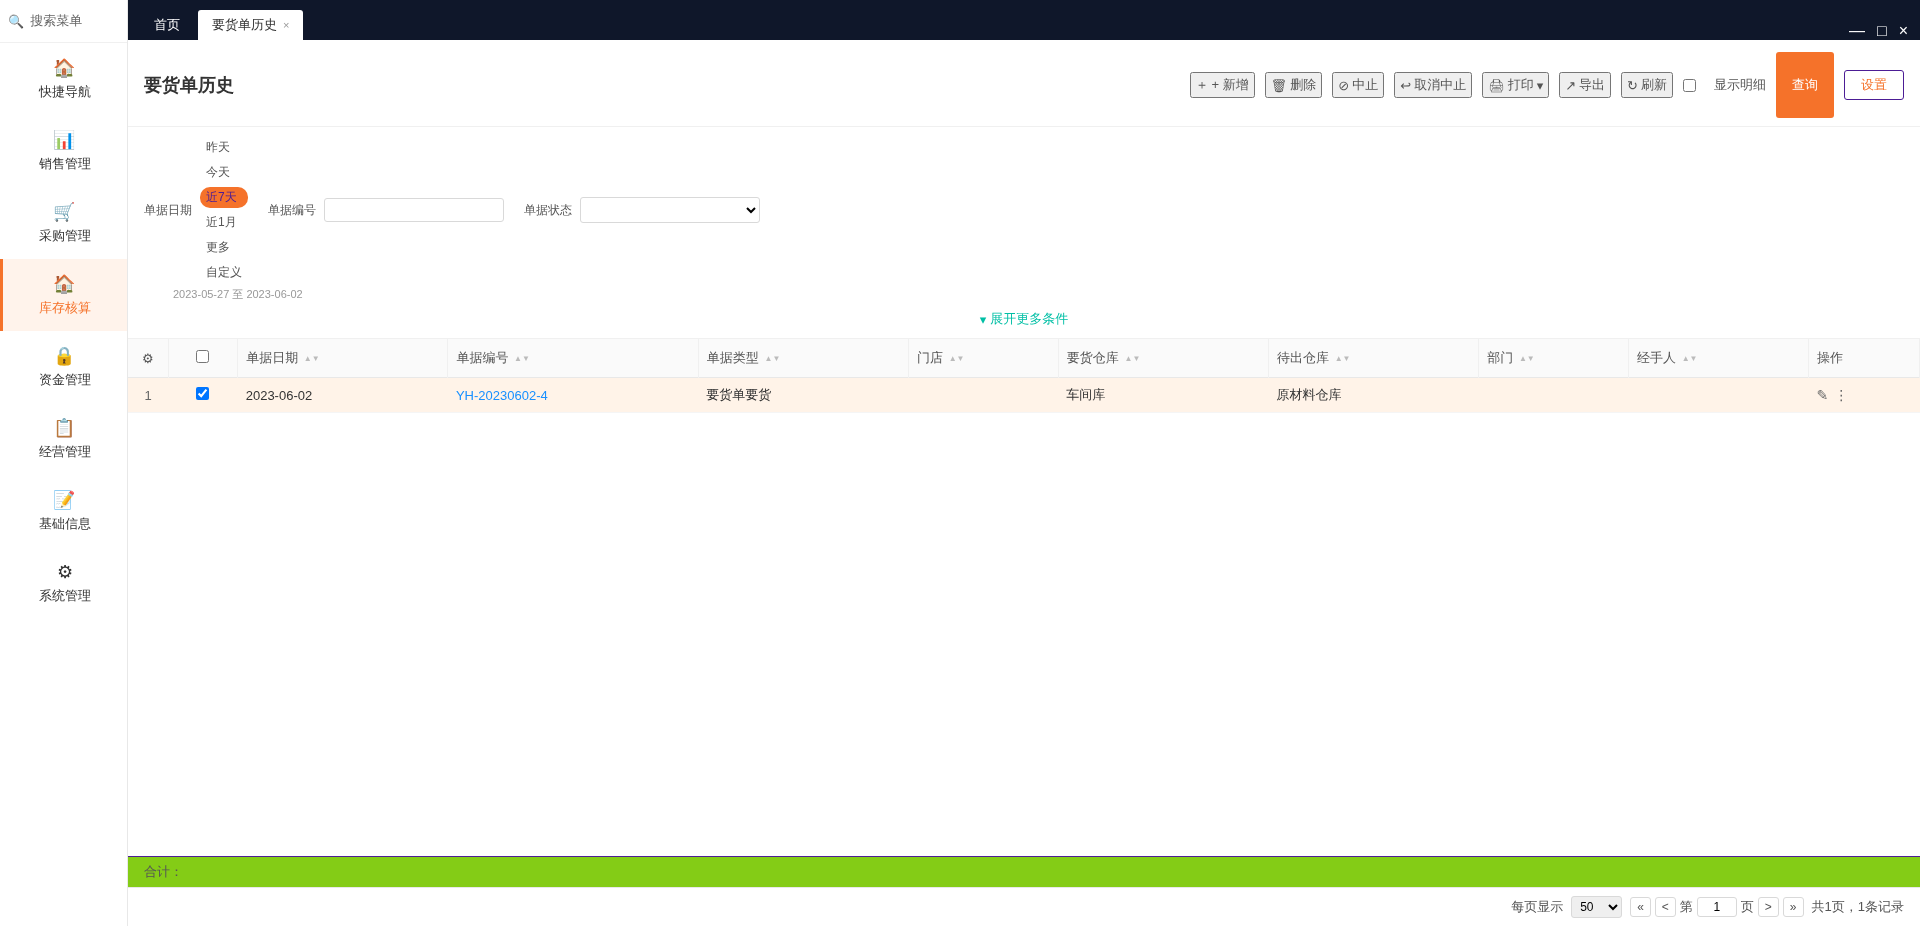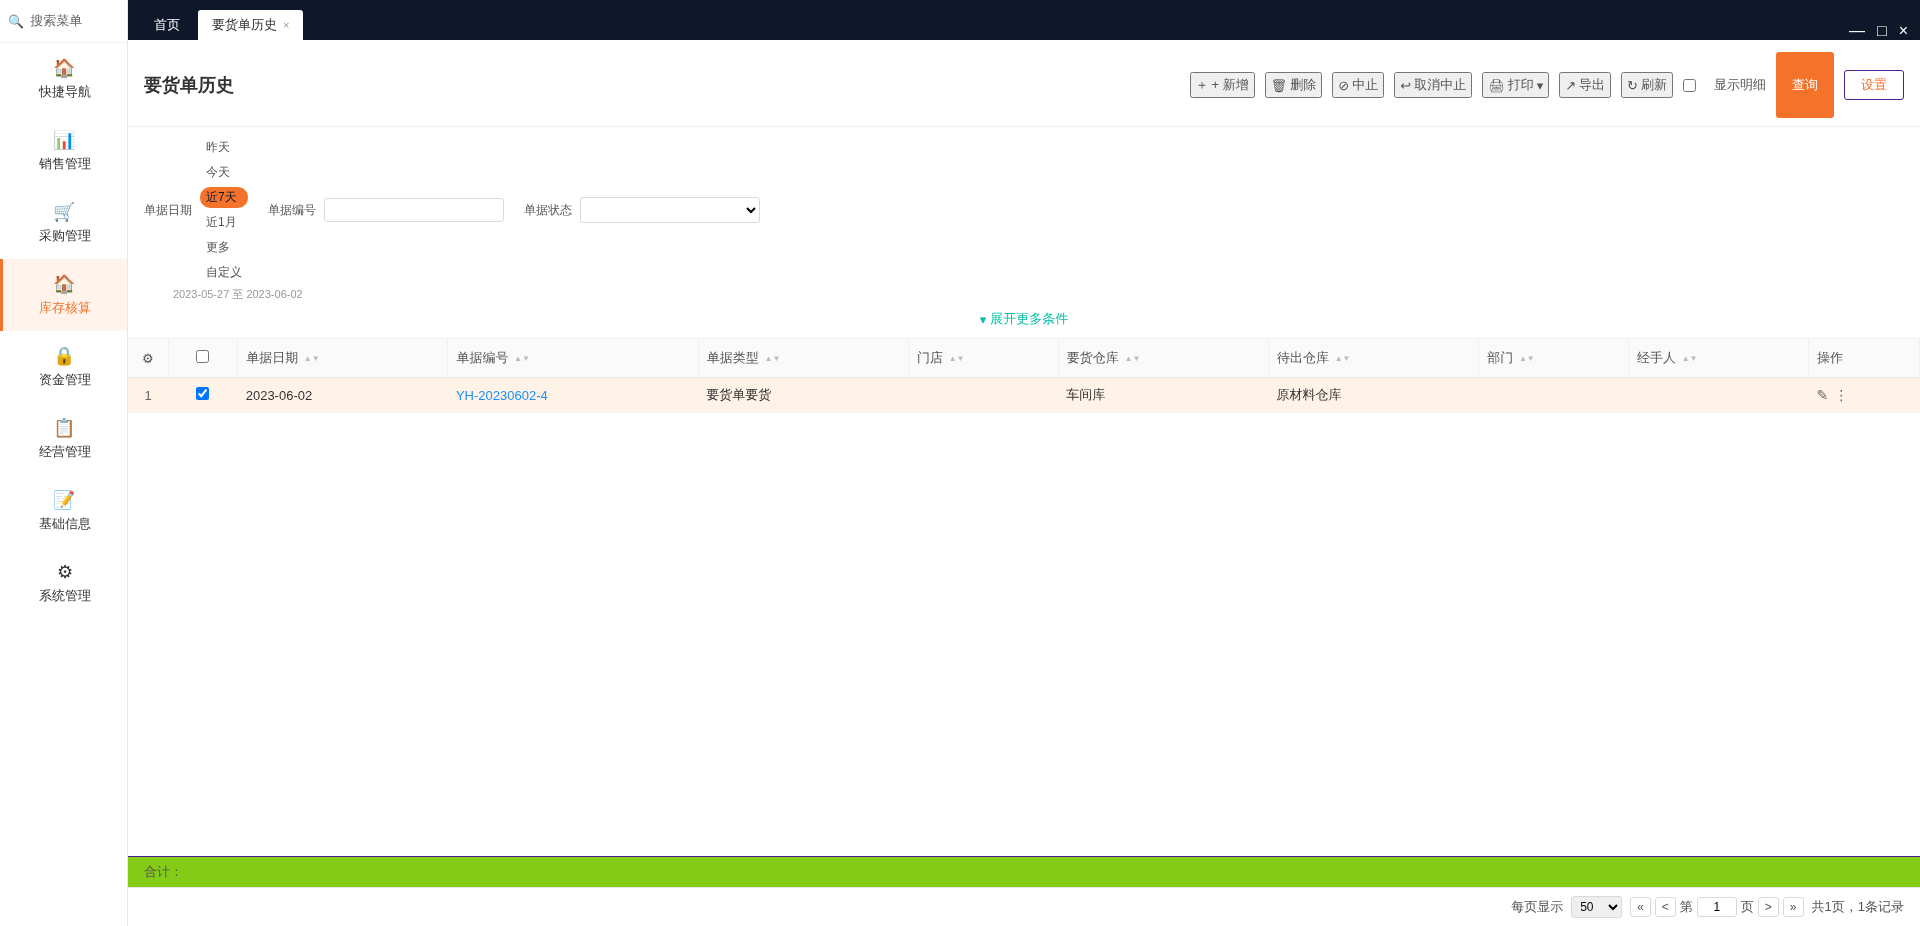--- a/index.html
+++ b/index.html
@@ -139,21 +139,21 @@
     }
     .filter-label { color: #555; font-size: 12px; white-space: nowrap; }
     .date-shortcuts { display: flex; gap: 4px; flex-direction: column; }
     .date-shortcut {
       padding: 2px 6px;
       border-radius: 3px;
       cursor: pointer;
       font-size: 12px;
       color: #555;
     }
-    .date-shortcut.active { background: #f5722a; color: #0f172a; border-radius: 10px; }
+    .date-shortcut.active { background: #f5722a; color: #4c1d95; border-radius: 10px; }
     .filter-input {
       border: 1px solid #d9d9d9;
       border-radius: 3px;
       padding: 4px 8px;
       width: 180px;
       font-size: 12px;
       outline: none;
     }
     .filter-select {
       border: 1px solid #d9d9d9;

